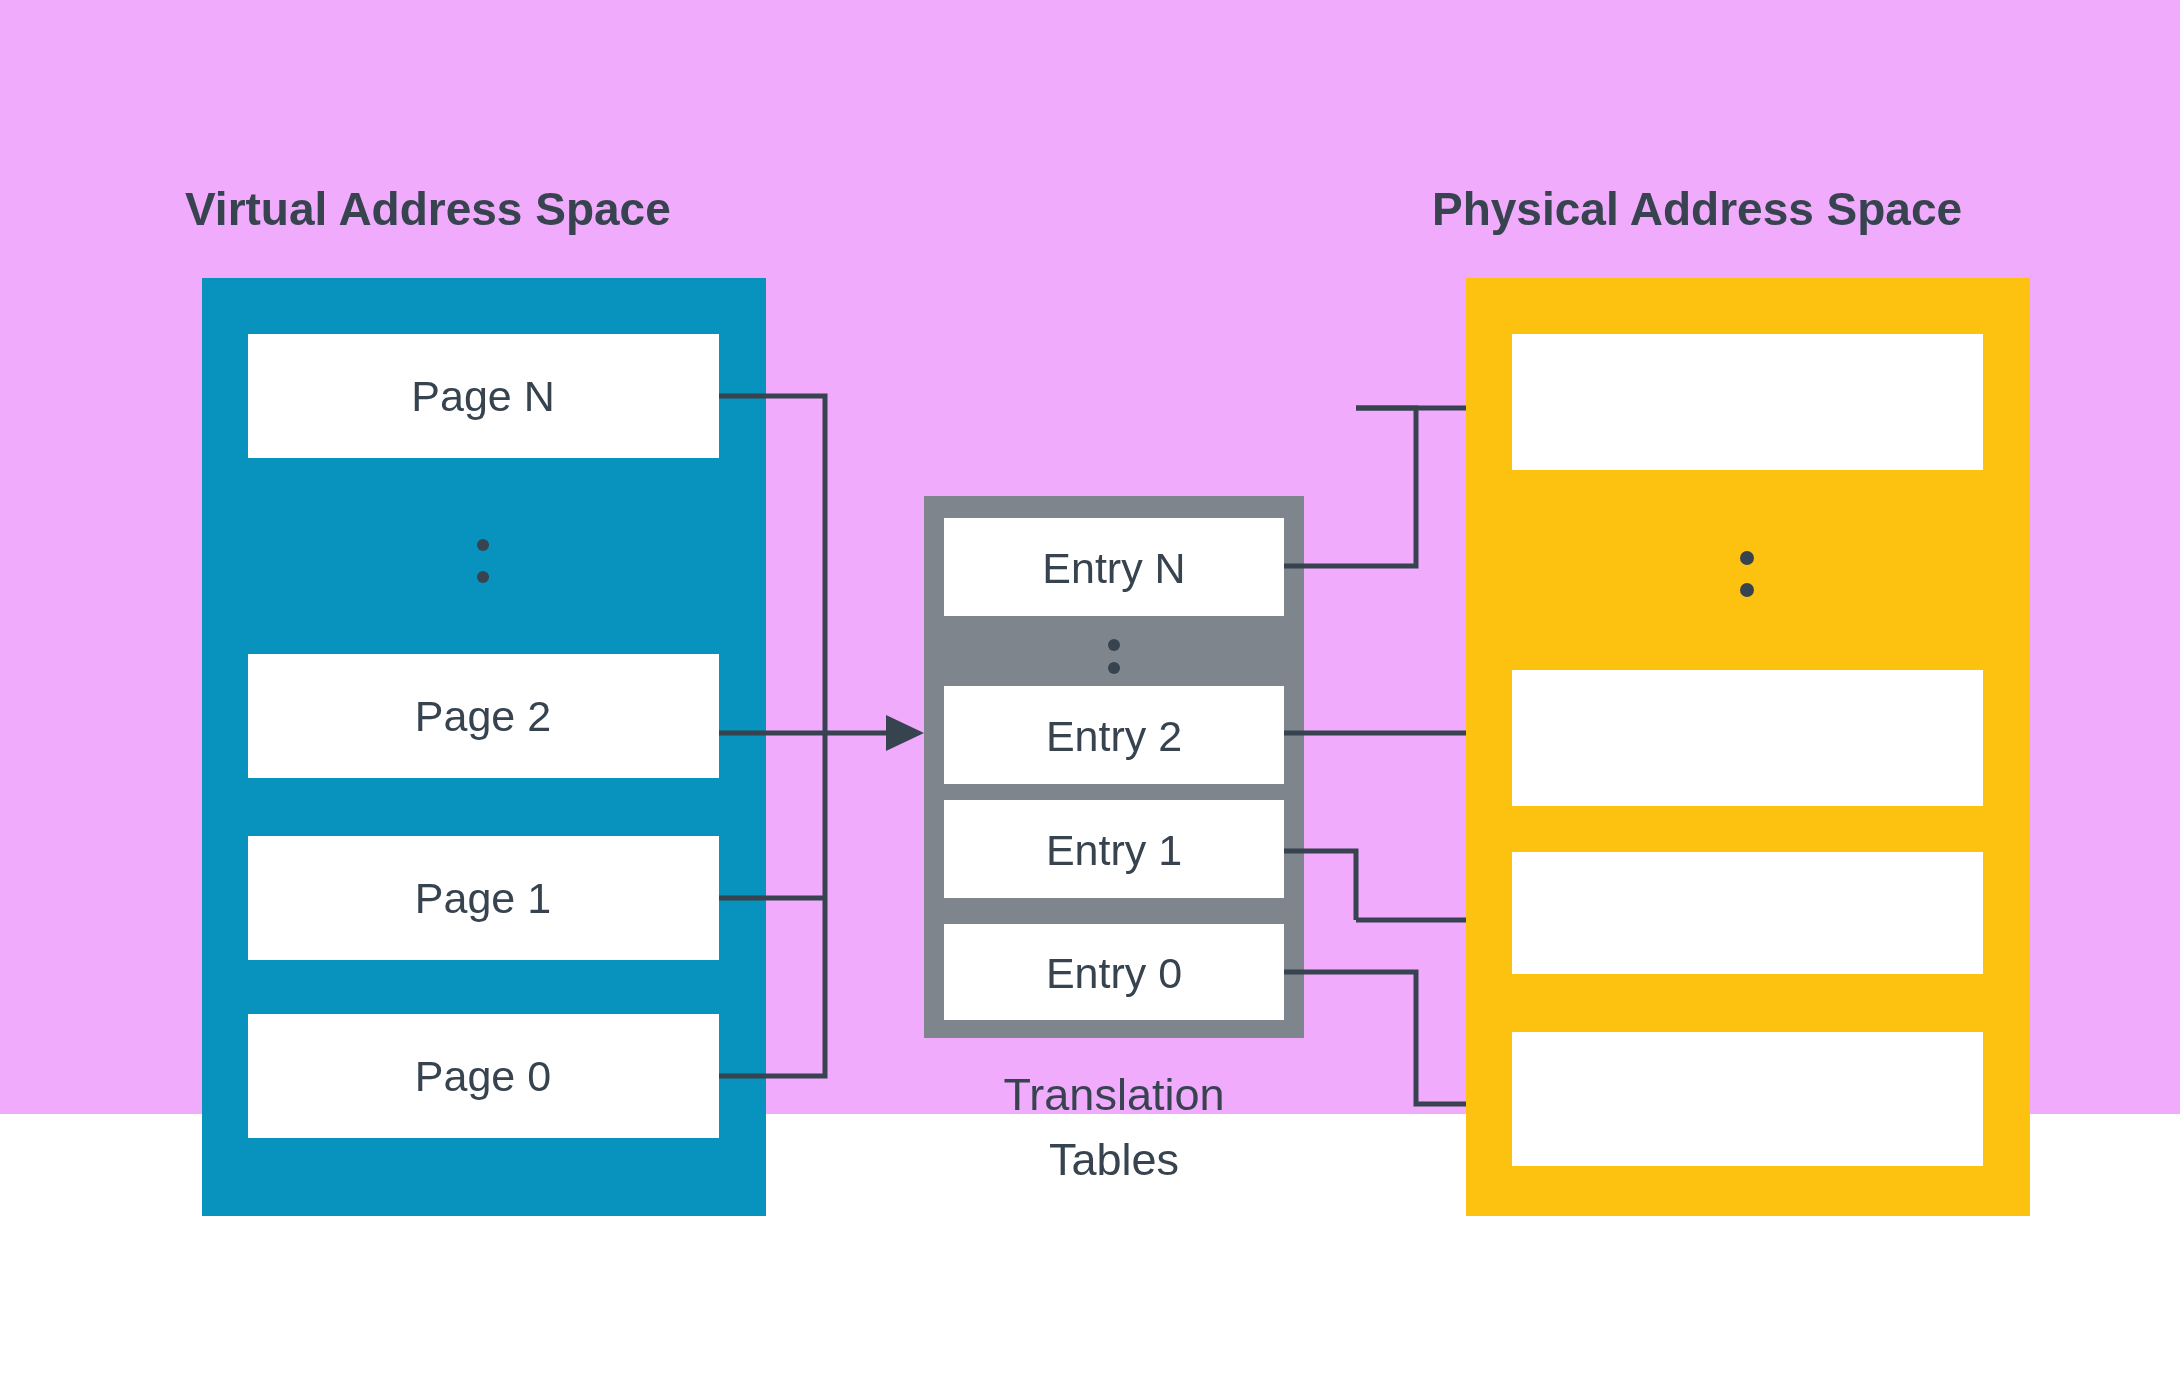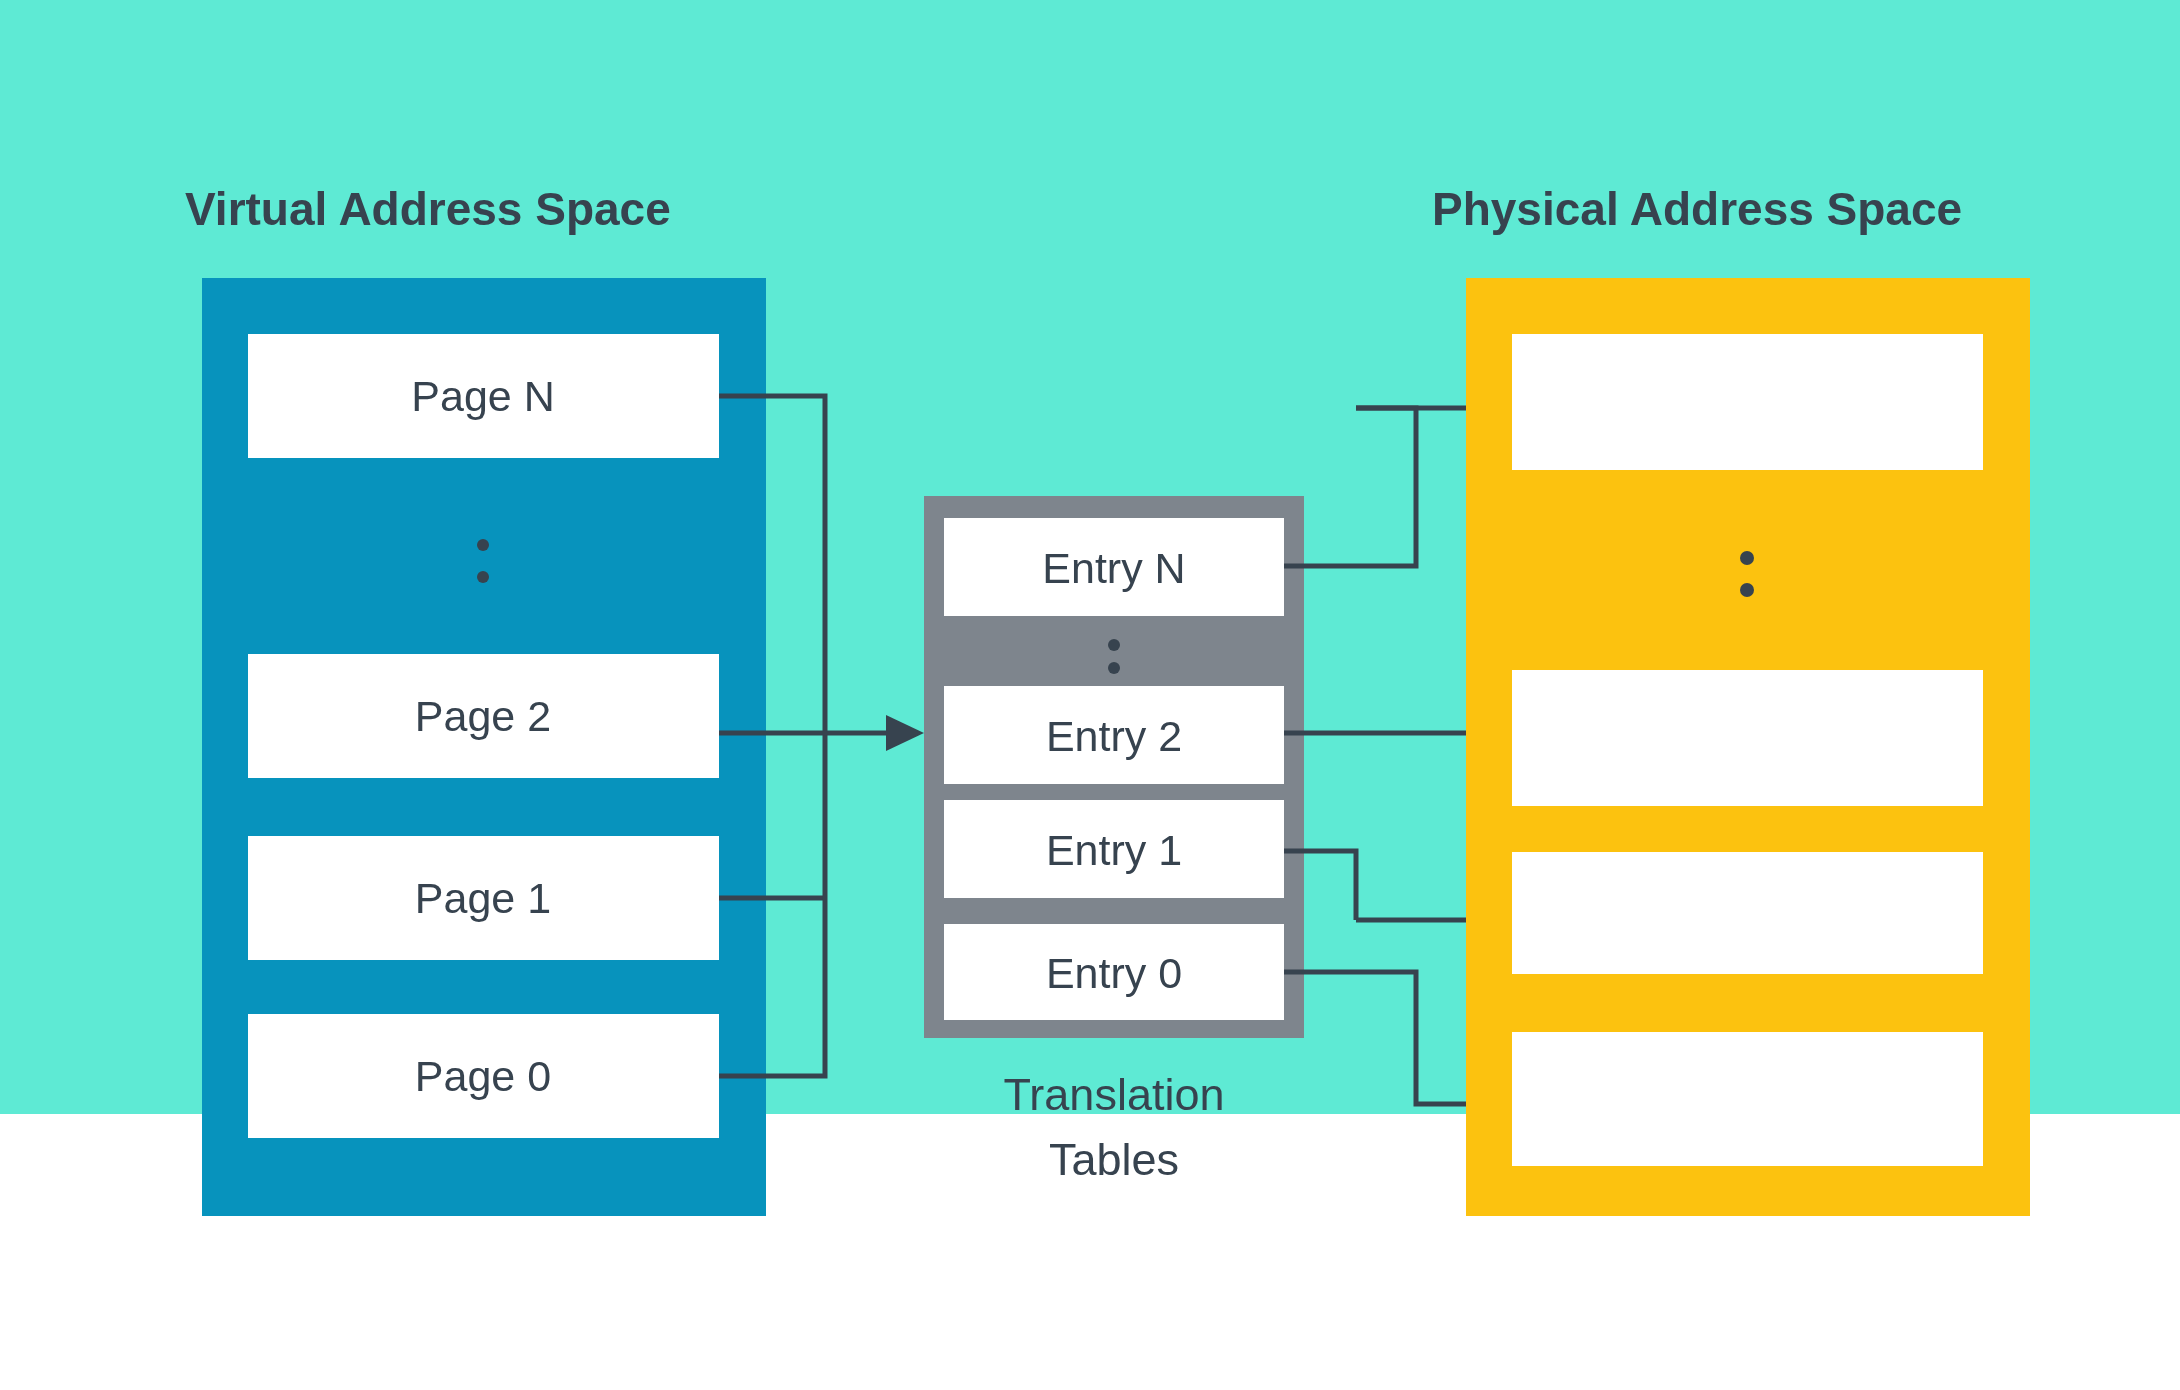--- a/index.html
+++ b/index.html
@@ -10,21 +10,21 @@
   body {
     width: 2180px;
     height: 1390px;
     overflow: hidden;
     font-family: "Liberation Sans", sans-serif;
   }
   #stage {
     position: relative;
     width: 2180px;
     height: 1114px;
-    background: #5eead4;
+    background: #f0abfc;
   }
   #diagram {
     position: absolute;
     left: 0;
     top: 0;
     width: 2180px;
     height: 1390px;
     display: block;
   }
   .heading-text {

